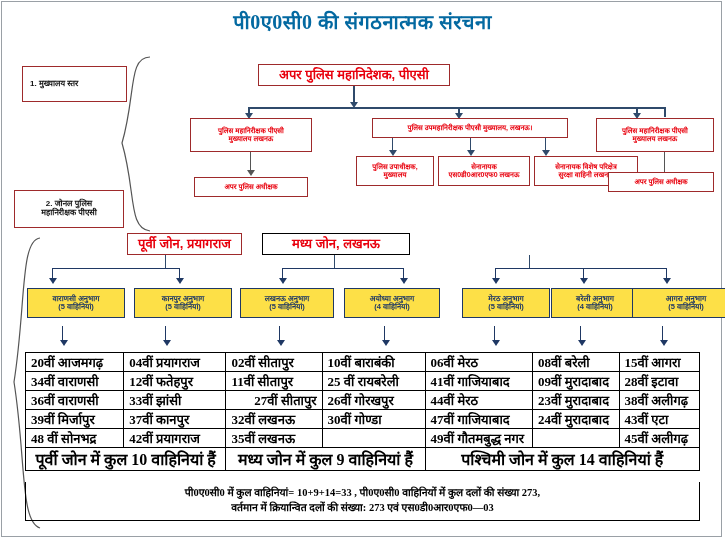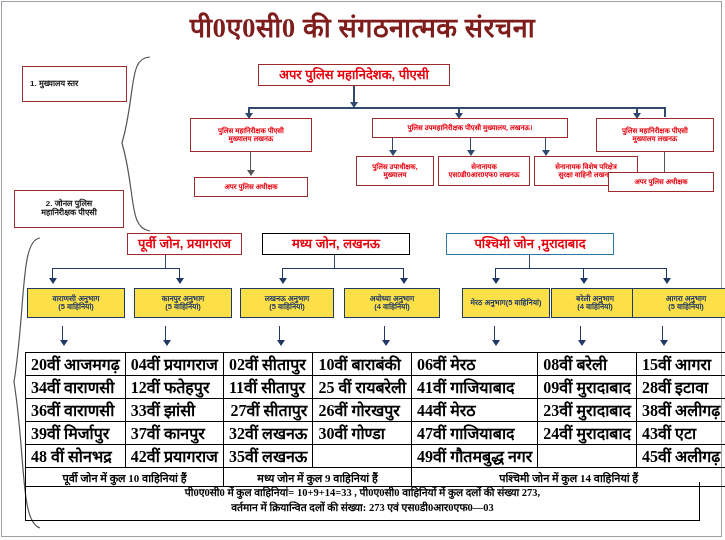--- a/index.html
+++ b/index.html
@@ -13,21 +13,21 @@
   #root{position:relative;width:725px;height:540px;}
 
   
   .page-frame{
     position:absolute;left:1px;top:1px;width:721px;height:536px;
     border:1px solid #9aa0a6;box-sizing:border-box;
   }
 
   .title{
     position:absolute;left:0;top:8px;width:725px;text-align:center;
-    font-size:27px;font-weight:bold;color:#7f1d1d;letter-spacing:.5px;
+    font-size:20px;font-weight:bold;color:#0369a1;letter-spacing:.5px;
     font-family:"Liberation Serif", serif;
   }
 
   .box{
     position:absolute;box-sizing:border-box;
     display:flex;align-items:center;justify-content:center;
     text-align:center;line-height:1.12;
   }
   .redbox{border:1.3px solid #9e2a2b;color:#e8000d;background:#fff;}
   .redbox-dk{border:1.3px solid #9e2a2b;color:#111;background:#fff;}
@@ -60,24 +60,24 @@
     border-top:6px solid #555;
   }
 
   
   .tbl{
     position:absolute;left:25px;top:352px;width:675px;
     border-collapse:collapse;
   }
   .tbl td{
     border:1px solid #000;height:18px;padding:0 5px;
-    font-size:16px;color:#000;font-weight:bold;
+    font-size:13px;color:#000;font-weight:bold;
     font-family:"Liberation Serif", serif;white-space:nowrap;
   }
-  .sumrow td{text-align:center;font-size:11px;}
+  .sumrow td{text-align:center;font-size:16px;}
   .footer{
     position:absolute;left:25px;top:482px;width:675px;
     border:1px solid #000;border-top:none;box-sizing:border-box;
     text-align:center;padding:3px 4px 5px 4px;
     font-size:10.5px;font-weight:bold;color:#000;
     font-family:"Liberation Serif", serif;line-height:1.45;
   }
   svg{display:block;}
 </style>
 </head>
@@ -168,23 +168,20 @@
   <div class="box redbox f7 bold" style="left:608px;top:172px;width:106px;height:20px;">
     <span>अपर पुलिस अधीक्षक</span>
   </div>
 
   <div class="box redbox f9 bold" style="left:127px;top:233px;width:115px;height:22px;">
     <span>पूर्वी जोन, प्रयागराज</span>
   </div>
   <div class="box blackbox f9 bold" style="left:262px;top:233px;width:148px;height:22px;">
     <span>मध्य जोन, लखनऊ</span>
   </div>
-  <div class="box tealbox f9 bold" style="left:446px;top:233px;width:168px;height:22px;">
-    <span>पश्चिमी जोन ,मुरादाबाद</span>
-  </div>
 
   <div class="ln" style="left:165px;top:255px;width:1.4px;height:13px;"></div>
   <div class="lnblk" style="left:52px;top:268px;width:128px;height:1.4px;background:#1f3864;"></div>
   <div class="ln" style="left:52px;top:268px;width:1.4px;height:12px;background:#1f3864;"></div>
   <div class="arrow-blk" style="left:49px;top:278px;"></div>
   <div class="ln" style="left:179px;top:268px;width:1.4px;height:12px;background:#1f3864;"></div>
   <div class="arrow-blk" style="left:176px;top:278px;"></div>
 
   <div class="ln" style="left:334px;top:255px;width:1.4px;height:13px;"></div>
   <div class="lnblk" style="left:282px;top:268px;width:122px;height:1.4px;background:#1f3864;"></div>
@@ -211,21 +208,21 @@
     <span>(5 वाहिनियां)</span>
   </div>
   <div class="box bluebox f75 bold" style="left:240px;top:288px;width:94px;height:30px;flex-direction:column;">
     <span>लखनऊ अनुभाग</span>
     <span>(5 वाहिनियां)</span>
   </div>
   <div class="box bluebox f75 bold" style="left:344px;top:288px;width:96px;height:30px;flex-direction:column;">
     <span>अयोध्या अनुभाग</span>
     <span>(4 वाहिनियां)</span>
   </div>
-  <div class="box bluebox f75 bold" style="left:462px;top:288px;width:88px;height:30px;flex-direction:row;">
+  <div class="box bluebox f75 bold" style="left:462px;top:288px;width:88px;height:30px;flex-direction:column;">
     <span>मेरठ अनुभाग</span>
     <span>(5 वाहिनियां)</span>
   </div>
   <div class="box bluebox f75 bold" style="left:551px;top:288px;width:88px;height:30px;flex-direction:column;">
     <span>बरेली अनुभाग</span>
     <span>(4 वाहिनियां)</span>
   </div>
   <div class="box bluebox f75 bold" style="left:632px;top:288px;width:108px;height:30px;flex-direction:column;">
     <span>आगरा अनुभाग</span>
     <span>(5 वाहिनियां)</span>

